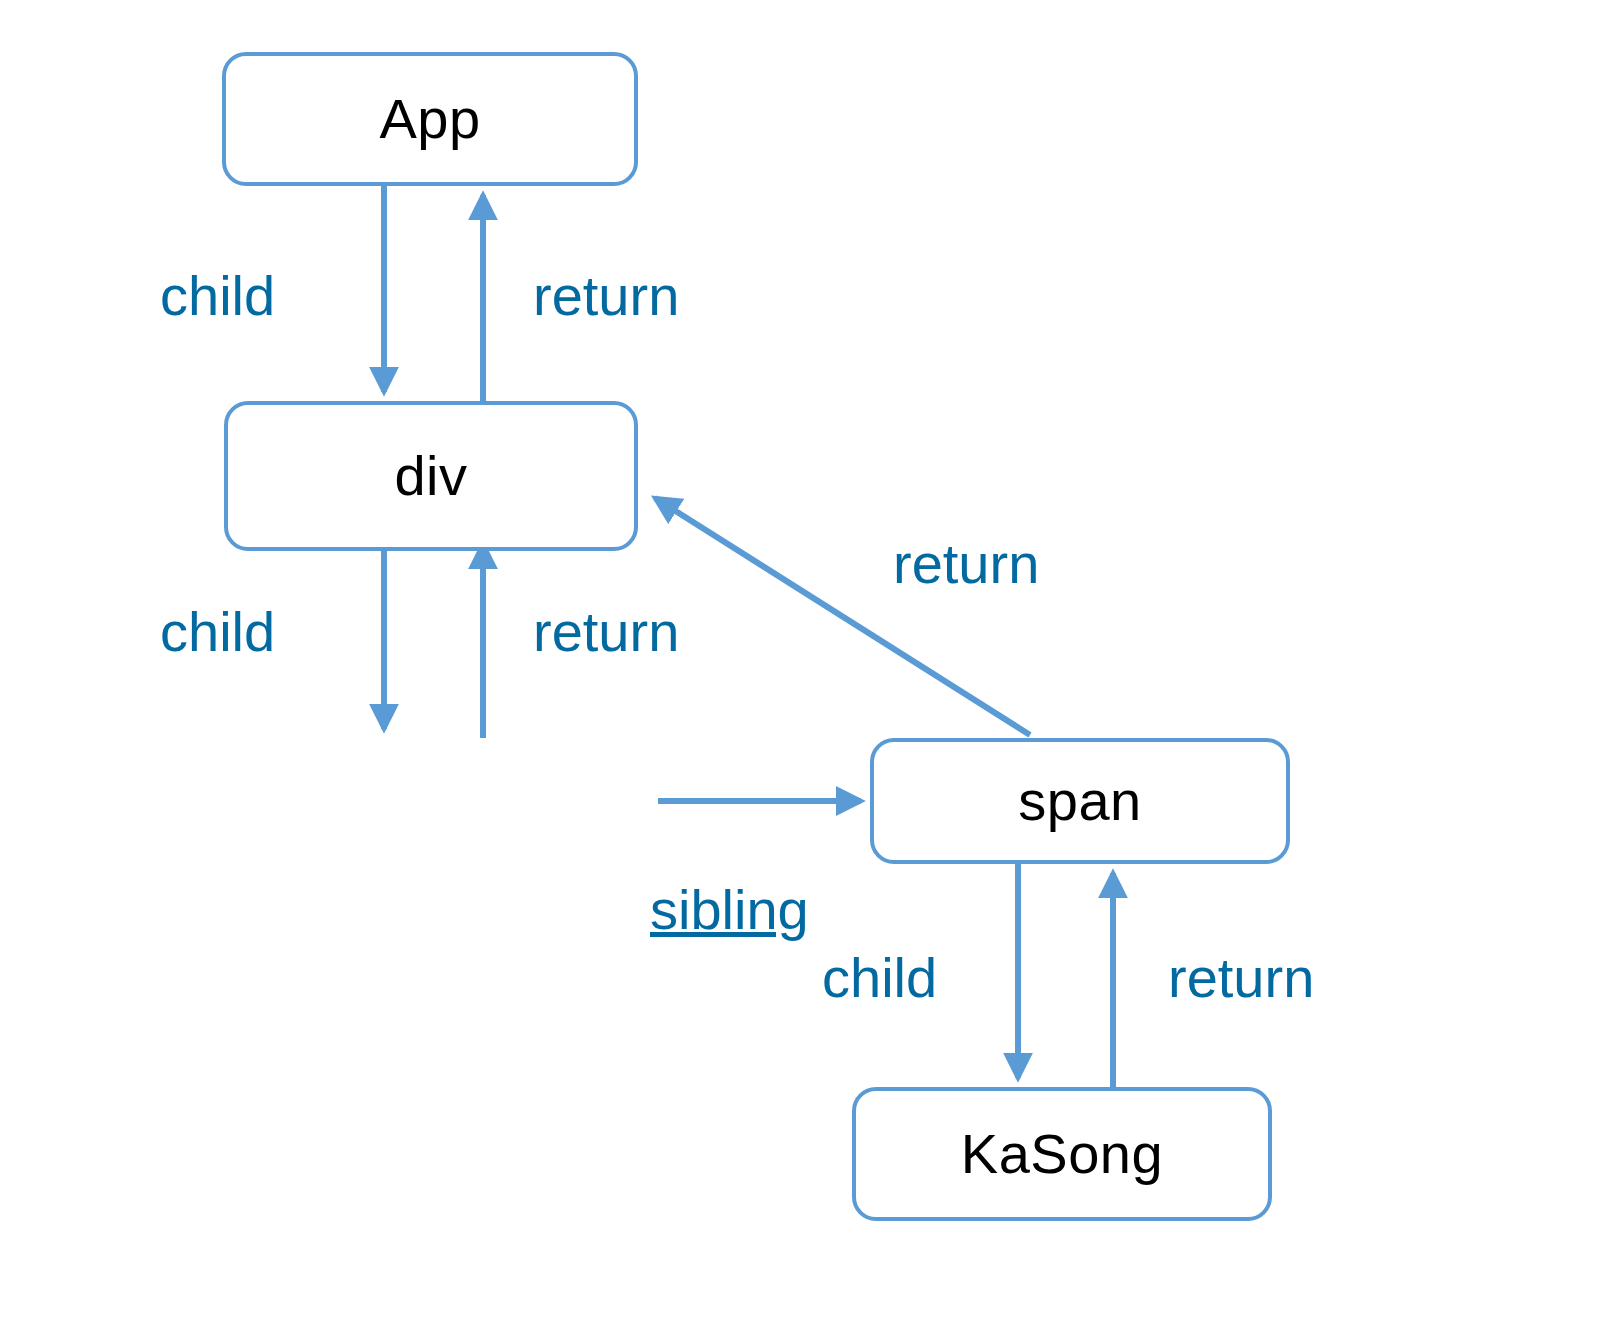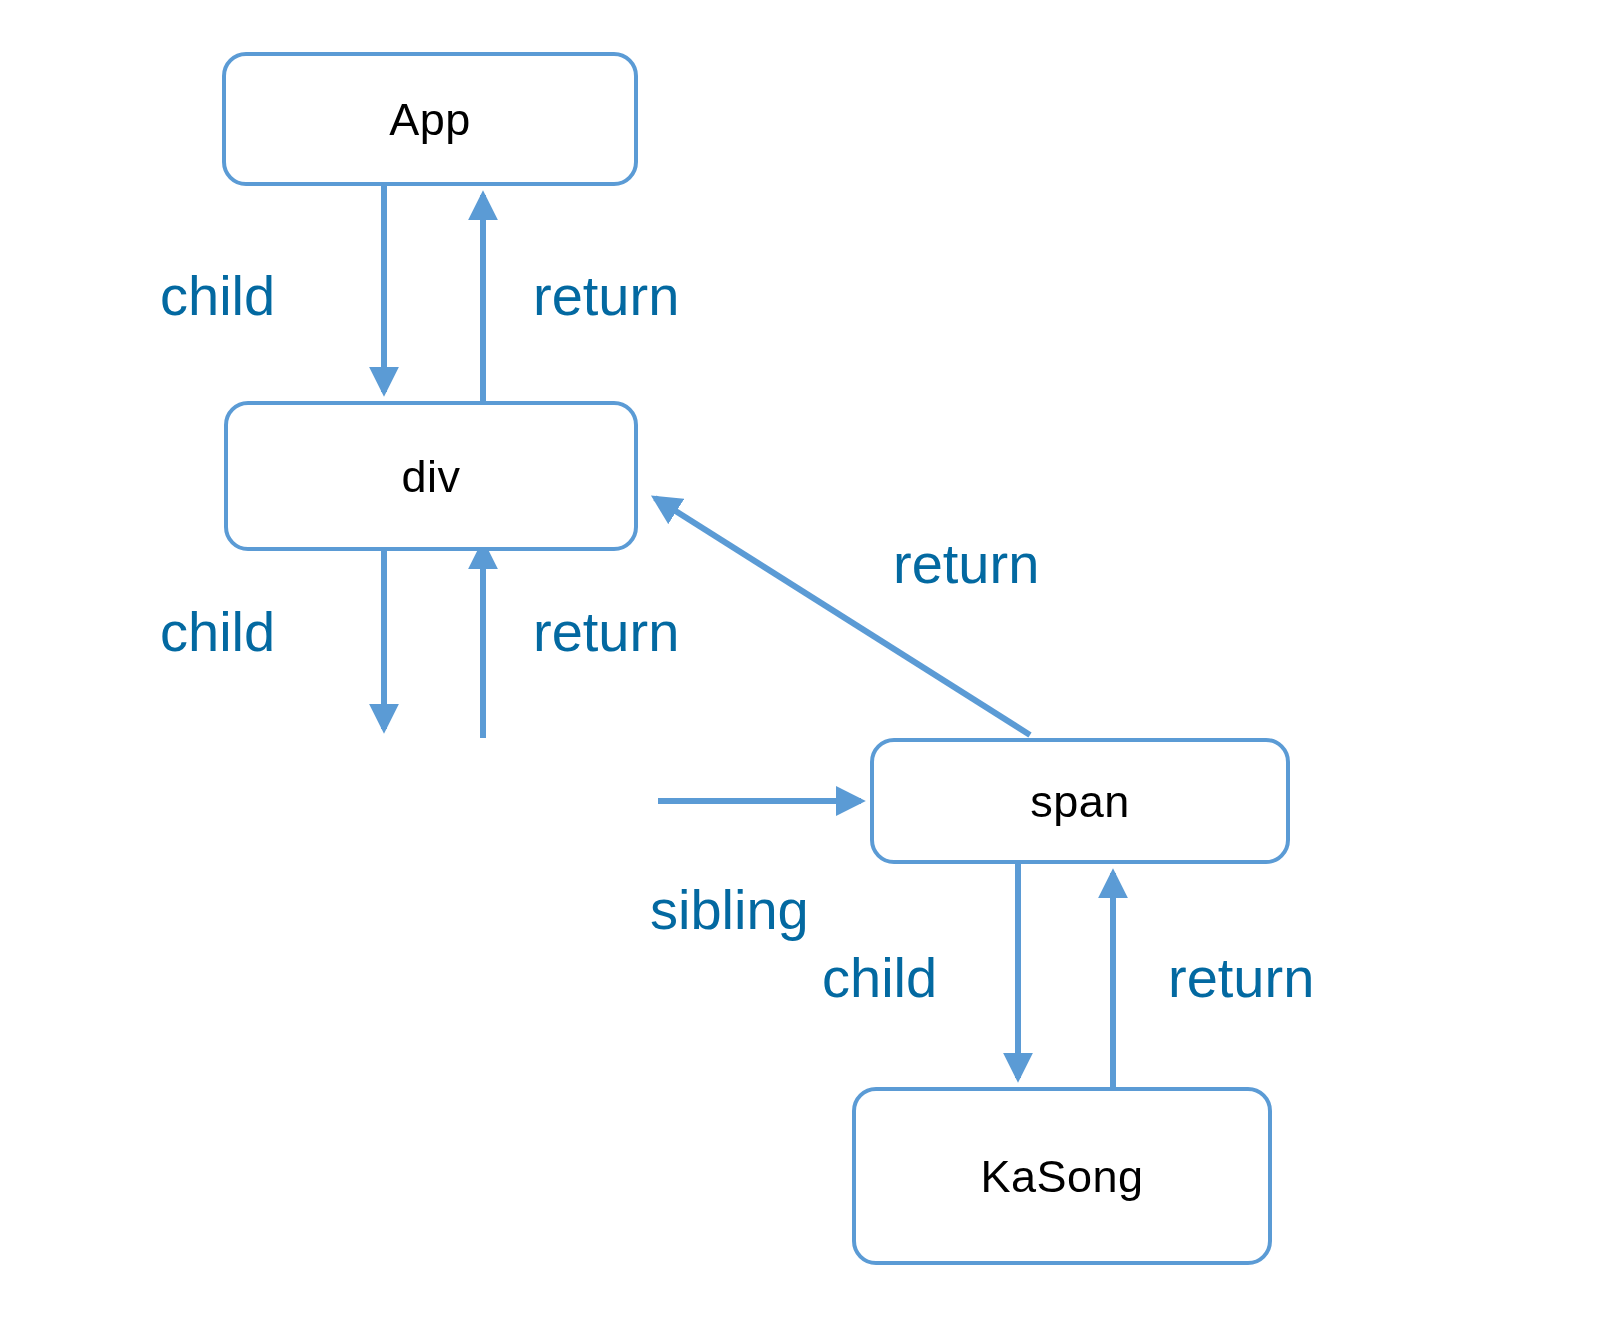--- a/index.html
+++ b/index.html
@@ -30,48 +30,48 @@
     box-sizing: border-box;
     border: 4px solid #5b9bd5;
     border-radius: 24px;
     background: #ffffff;
     display: flex;
     align-items: center;
     justify-content: center;
   }
   .node-label {
     color: #000000;
-    font-size: 45px;
+    font-size: 56px;
     font-weight: 400;
     line-height: 1;
     letter-spacing: 0.5px;
     white-space: nowrap;
   }
   .edge-label {
     position: absolute;
     color: #0369a1;
     font-size: 56px;
     line-height: 1;
     white-space: nowrap;
   }
 
   
   #node-app    { left: 222px; top: 52px;   width: 416px; height: 134px; }
   #node-div    { left: 224px; top: 401px;  width: 414px; height: 150px; }
   #node-iam    { left: 224px; top: 738px;  width: 434px; height: 126px; }
   #node-span   { left: 870px; top: 738px;  width: 420px; height: 126px; text-align: right; }
-  #node-kasong { left: 852px; top: 1087px; width: 420px; height: 178px; }
+  #node-kasong { left: 852px; top: 1087px; width: 420px; height: 134px; }
 
   
   #label-app-div-child    { left: 160px; top: 268px; }
   #label-app-div-return   { left: 533px; top: 268px; }
   #label-div-iam-child    { left: 160px; top: 604px; }
   #label-div-iam-return   { left: 533px; top: 604px; }
   #label-span-div-return  { left: 893px; top: 536px; }
-  #label-iam-span-sibling { left: 650px; top: 882px; }
+  #label-iam-span-sibling { left: 650px; top: 882px; text-decoration: underline; }
   #label-span-kasong-child{ left: 822px; top: 950px; }
   #label-span-kasong-ret  { left: 1168px; top: 950px; }
 </style>
 </head>
 <body>
 
 <div id="diagram-root">
 
   <svg id="edge-layer" viewBox="0 0 1618 1338" xmlns="http://www.w3.org/2000/svg">
     <defs>

